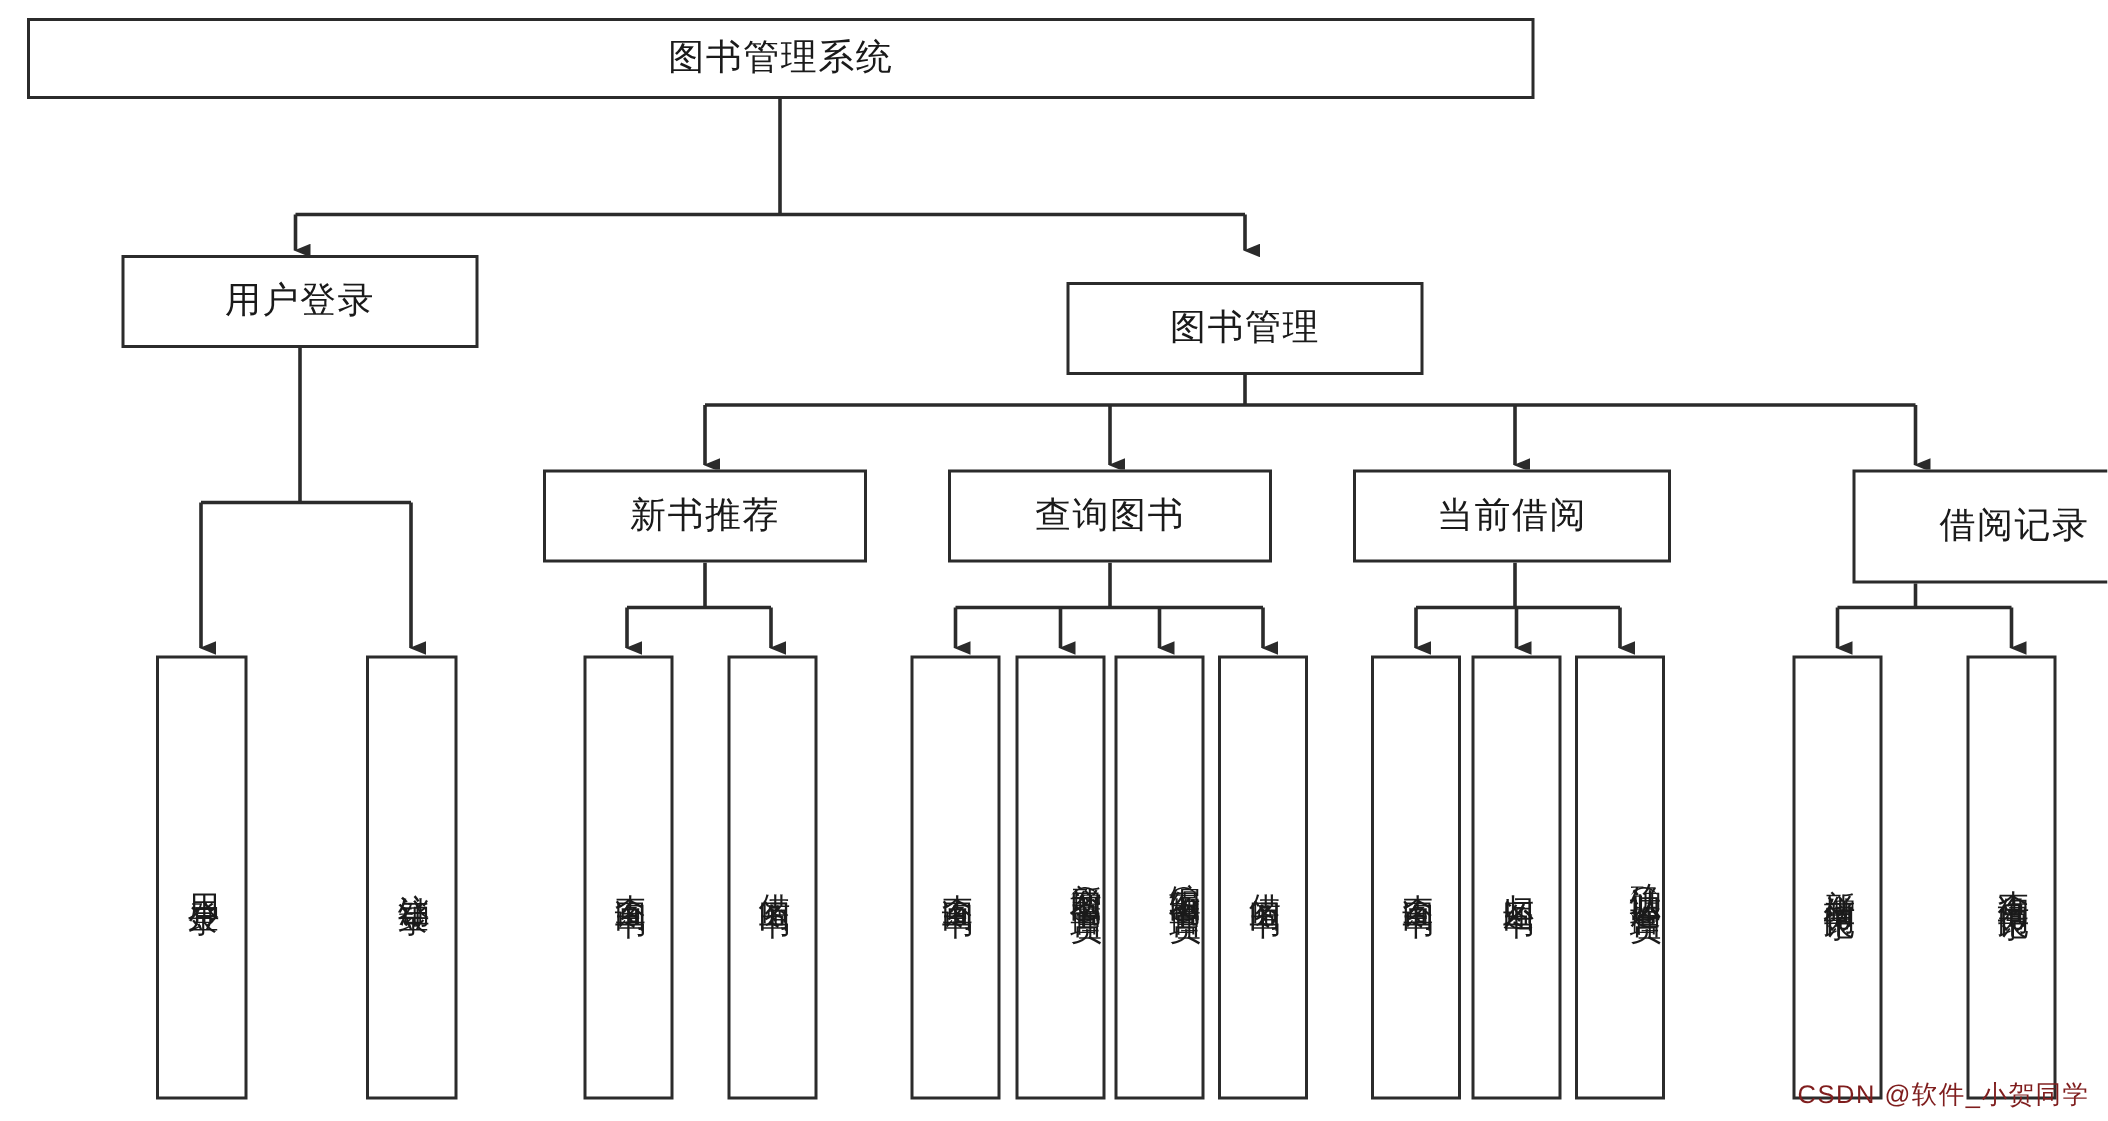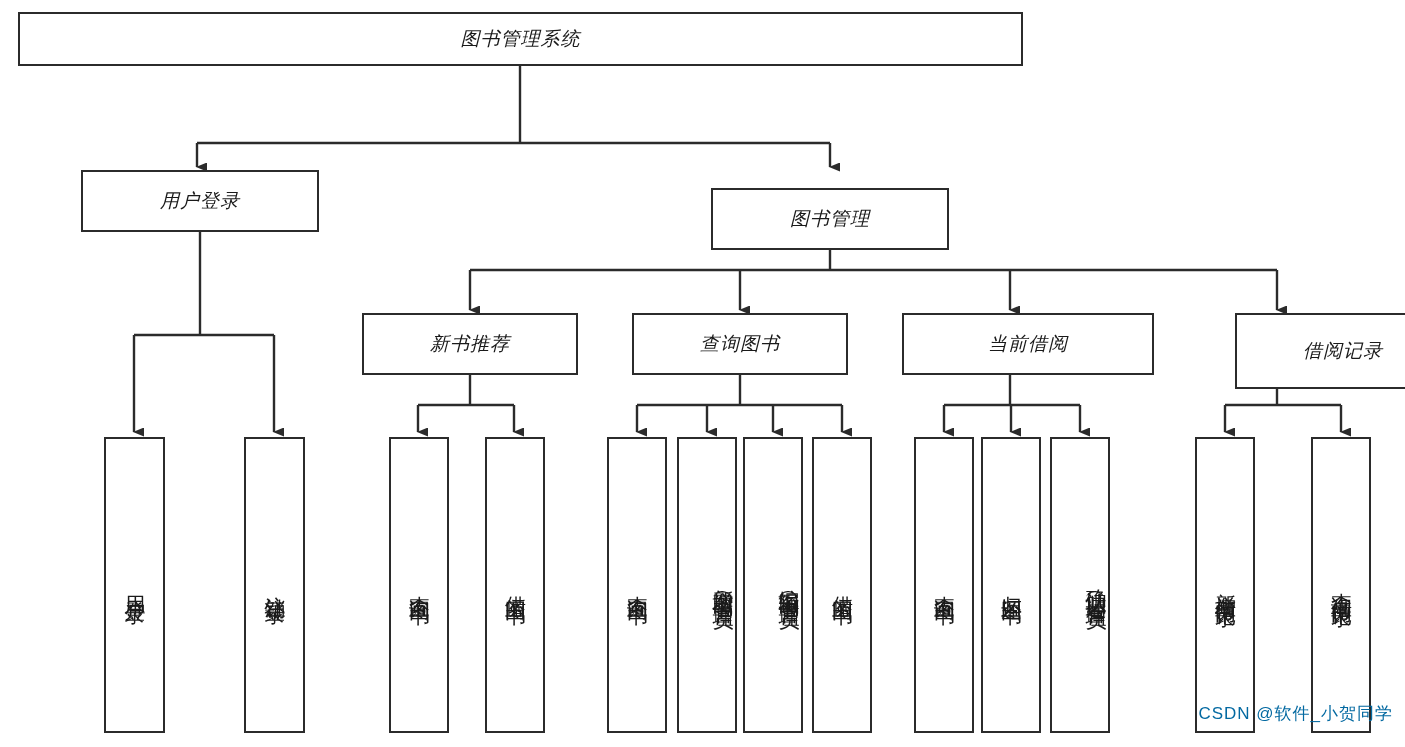--- a/index.html
+++ b/index.html
@@ -31,45 +31,44 @@
     box-sizing: border-box;
     border: 2px solid #2b2b2b;
     background: #ffffff;
     display: flex;
     align-items: center;
     justify-content: center;
     color: #1a1a1a;
     line-height: 1.18;
   }
   .node.horiz {
-    font-size: 19px;
+    font-size: 24px;
     letter-spacing: 1px;
     text-align: center;
-    font-style: italic;
   }
   .node.vert {
     writing-mode: vertical-rl;
     text-orientation: upright;
     font-size: 21px;
     letter-spacing: 3px;
     padding: 4px 0;
   }
   .node.vert.top-align {
     align-items: flex-start;
   }
   .node-label {
     display: block;
     white-space: pre-line;
   }
   #watermark {
     position: absolute;
     right: 12px;
-    bottom: 22px;
+    bottom: 6px;
     font-size: 17px;
-    color: #0369a1;
+    color: #7f1d1d;
     letter-spacing: 1px;
     white-space: nowrap;
     user-select: none;
   }
 </style>
 </head>
 <body>
 
 <div id="diagram-root">
 
@@ -133,21 +132,21 @@
   <div class="node horiz" style="left:711px; top:170px; width:238px; height:62px;margin-top:18px;">
     <span class="node-label">图书管理</span>
   </div>
 
   <div class="node horiz" style="left:362px; top:313px; width:216px; height:62px;text-align:center;">
     <span class="node-label">新书推荐</span>
   </div>
   <div class="node horiz" style="left:632px; top:313px; width:216px; height:62px;">
     <span class="node-label">查询图书</span>
   </div>
-  <div class="node horiz" style="left:902px; top:313px; width:252px; height:62px;">
+  <div class="node horiz" style="left:902px; top:313px; width:212px; height:62px;">
     <span class="node-label">当前借阅</span>
   </div>
   <div class="node horiz" style="left:1235px; top:313px; width:216px; height:76px;">
     <span class="node-label">借阅记录</span>
   </div>
 
   <div class="node vert" style="left:104px; top:437px; width:61px; height:296px;">
     <span class="node-label">用户登录</span>
   </div>
   <div class="node vert" style="left:244px; top:437px; width:61px; height:296px;">

